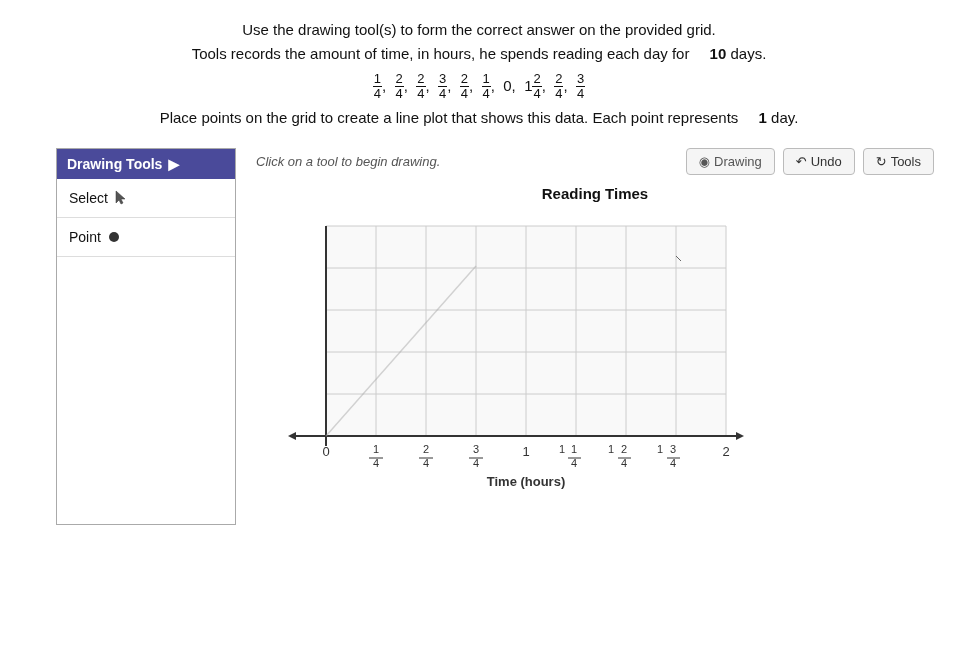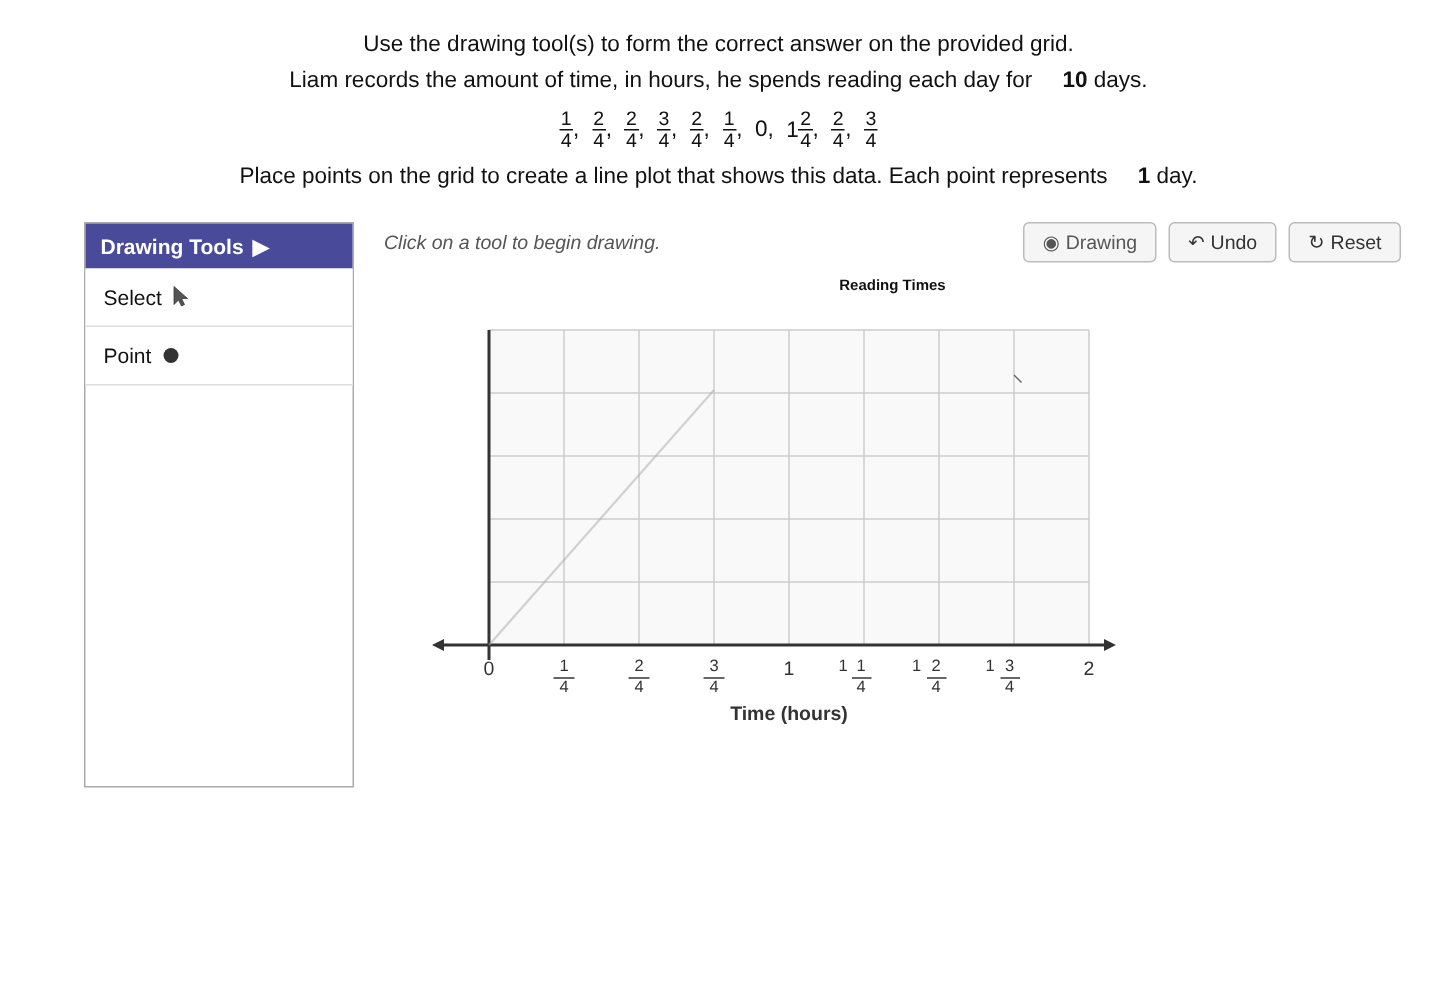--- a/index.html
+++ b/index.html
@@ -107,34 +107,34 @@
       color: #555;
     }
     .graph-area {
       position: relative;
       width: 100%;
       height: 340px;
     }
     .graph-title {
       text-align: center;
       font-weight: bold;
-      font-size: 10px;
+      font-size: 15px;
       margin-bottom: 4px;
     }
     svg.plot {
       display: block;
     }
   </style>
 </head>
 <body>
 
 <div class="instructions">
   <p>Use the drawing tool(s) to form the correct answer on the provided grid.</p>
   <p>
-    <span>Liam records the amount of time, in hours, he spends reading each day for </span><span class="bold">10</span><span> days.</span>
+    <span>Tools records the amount of time, in hours, he spends reading each day for </span><span class="bold">10</span><span> days.</span>
   </p>
 </div>
 
 <div class="data-line">
   <span class="fraction">
       <span class="num">1</span>
       <span class="den">4</span>
     </span><span>,&nbsp;</span>
   <span class="fraction">
       <span class="num">2</span>
@@ -209,21 +209,21 @@
       <button class="toolbar-btn delete-btn">
         <span>◉</span>
         <span>Drawing</span>
       </button>
       <button class="toolbar-btn">
         <span>↶</span>
         <span>Undo</span>
       </button>
       <button class="toolbar-btn">
         <span>↻</span>
-        <span>Reset</span>
+        <span>Tools</span>
       </button>
     </div>
 
     <div class="graph-area">
       <div class="graph-title">Reading Times</div>
       <svg class="plot" width="490" height="300" viewBox="0 0 490 300" style="margin-left:10px;">
 
         <rect x="60" y="20" width="400" height="210" fill="#f9f9f9" stroke="none"></rect>
 
         <line x1="60" y1="20" x2="460" y2="20" stroke="#ccc" stroke-width="1"></line>

